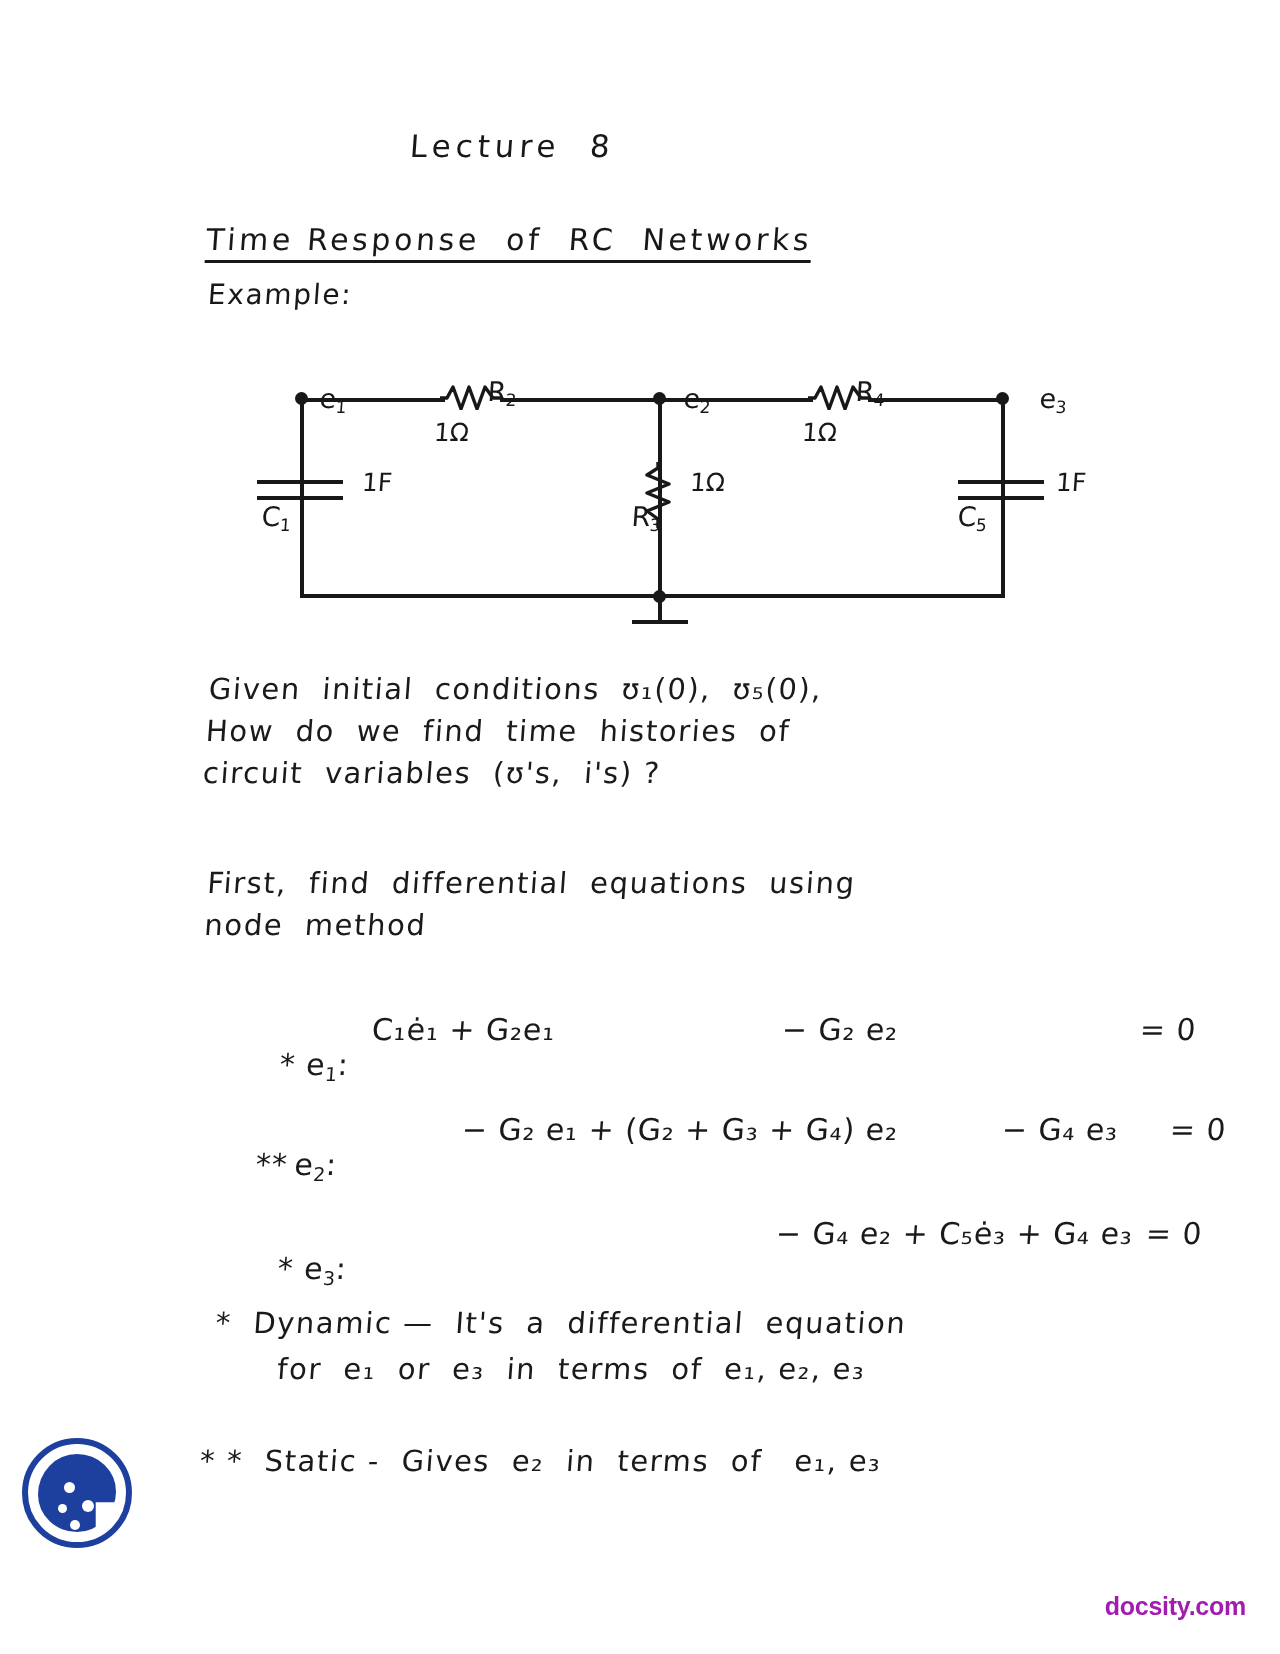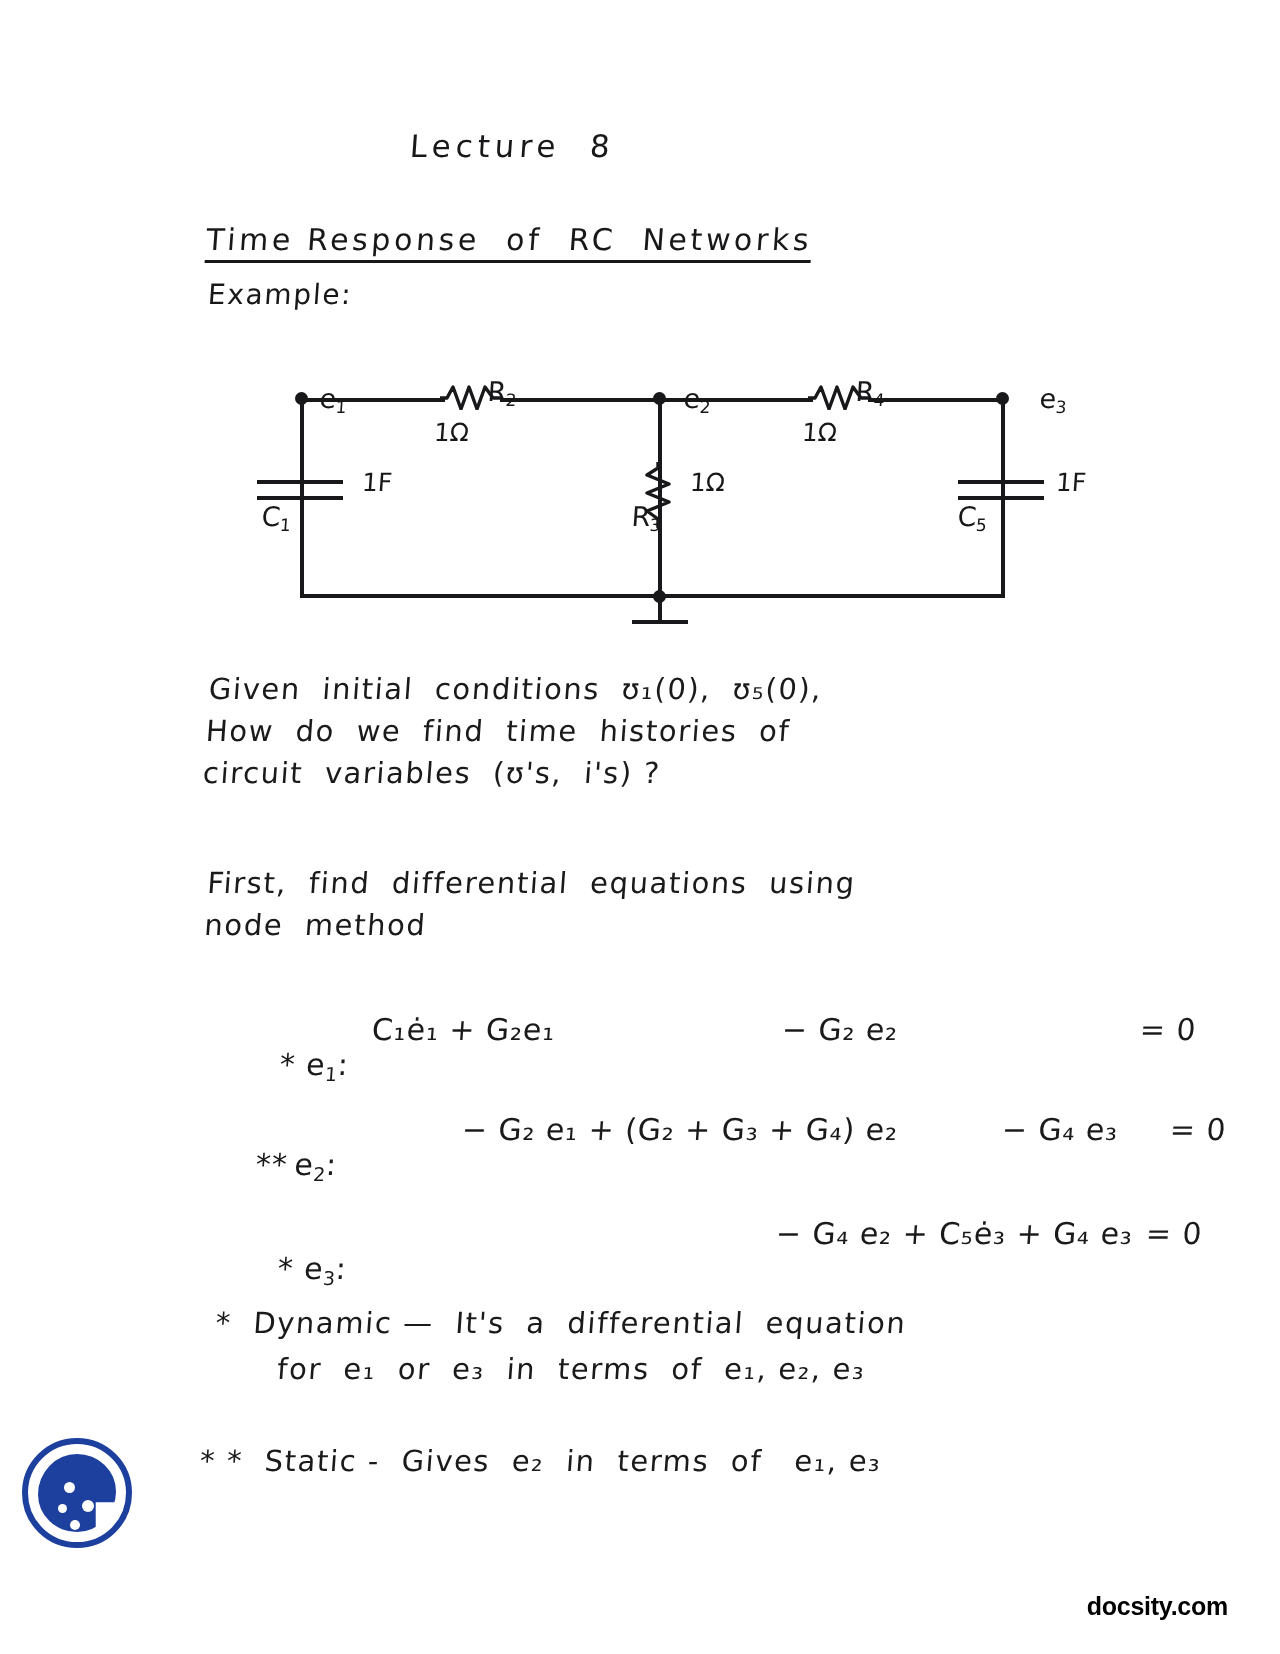--- a/index.html
+++ b/index.html
@@ -178,24 +178,24 @@
     border-radius: 50% 50% 50% 50% / 52% 48% 52% 48%;
     clip-path: polygon(0 0, 100% 0, 100% 62%, 74% 62%, 74% 100%, 0 100%);
   }
   .chip {
     position: absolute;
     background: #ffffff;
     border-radius: 50%;
   }
   .footer-url {
     position: absolute;
-    right: 52px;
+    right: 34px;
     top: 1592px;
     font-size: 25px;
-    color: #000000;
+    color: #a21caf;
     font-family: "Liberation Sans", sans-serif;
     font-weight: 700;
     letter-spacing: -0.01em;
   }
 </style>
 </head>
 <body>
 
 <div class="page">
 

